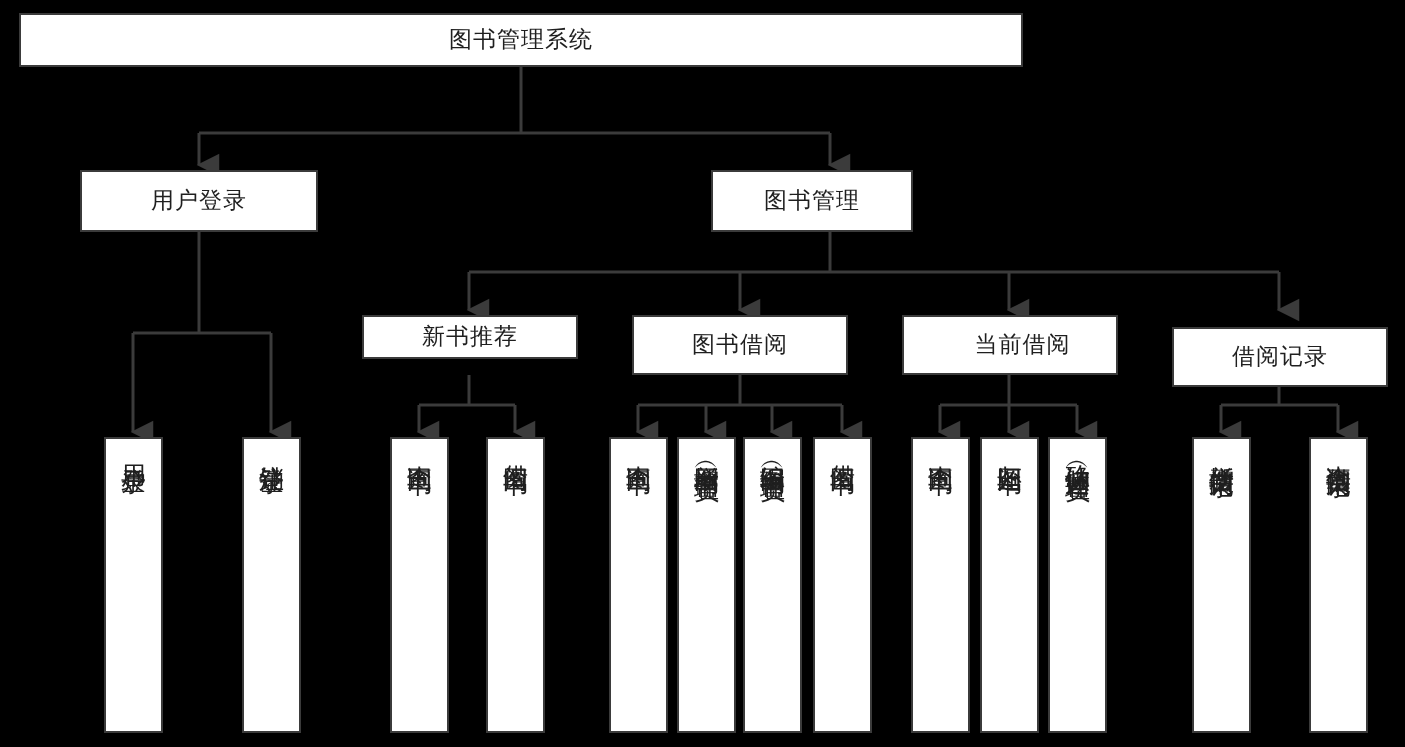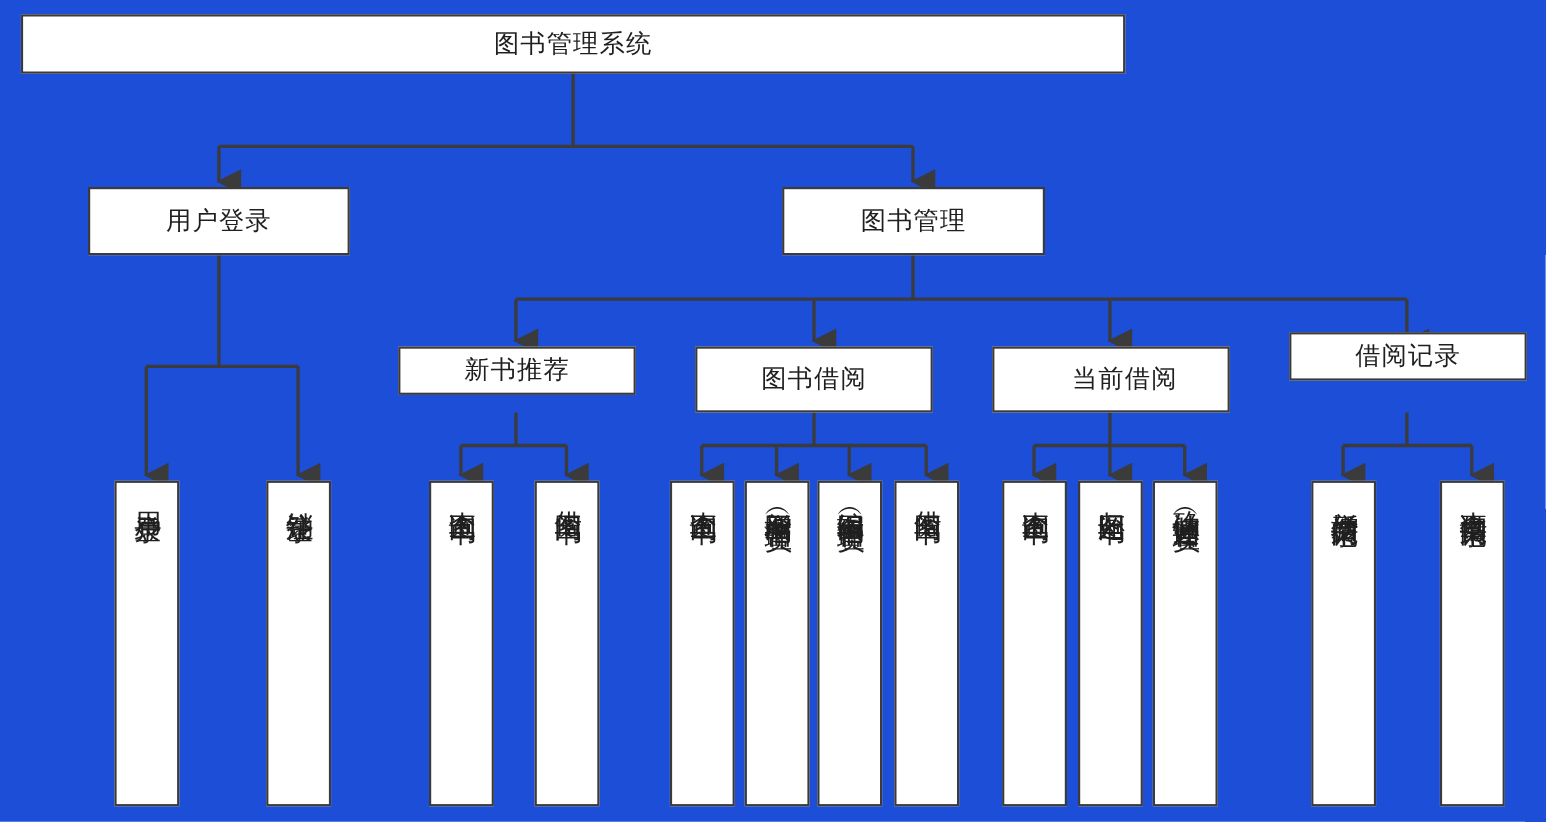--- a/index.html
+++ b/index.html
@@ -1,21 +1,21 @@
 <!DOCTYPE html>
 <html><head>
 <meta charset="utf-8">
 <style>
   html,body{margin:0;padding:0;background:#ffffff;}
   body{
     width:1405px;height:747px;overflow:hidden;
     font-family:"Liberation Sans","DejaVu Sans",sans-serif;
     color:#1a1a1a;
   }
-  #diagram-root{position:relative;width:1405px;height:747px;background:#1d4ed8;}
+  #diagram-root{position:relative;width:1405px;height:747px;background:#000000;}
   svg#connectors{position:absolute;left:0;top:0;width:1405px;height:747px;}
   .node{
     position:absolute;
     box-sizing:border-box;
     background:#ffffff;
     border:2px solid #3b3b3b;
     display:flex;
     align-items:center;
     justify-content:center;
     text-align:center;
@@ -108,34 +108,34 @@
     </g>
   </svg>
 
   <div class="node horizontal" style="left:19px;top:13px;width:1004px;height:54px;">
     <span class="label">图书管理系统</span>
   </div>
 
   <div class="node horizontal" style="left:80px;top:170px;width:238px;height:62px;">
     <span class="label">用户登录</span>
   </div>
-  <div class="node horizontal" style="left:711px;top:170px;width:239px;height:62px;">
+  <div class="node horizontal" style="left:711px;top:170px;width:202px;height:62px;">
     <span class="label">图书管理</span>
   </div>
 
   <div class="node horizontal" style="left:362px;top:315px;width:216px;height:44px;">
     <span class="label">新书推荐</span>
   </div>
   <div class="node horizontal" style="left:632px;top:315px;width:216px;height:60px;">
     <span class="label">图书借阅</span>
   </div>
   <div class="node horizontal" style="left:902px;top:315px;width:216px;height:60px;padding-left:25px;">
     <span class="label">当前借阅</span>
   </div>
-  <div class="node horizontal" style="left:1172px;top:302px;width:216px;height:44px;align-items:center;">
+  <div class="node horizontal" style="left:1172px;top:327px;width:216px;height:60px;align-items:center;">
     <span class="label">借阅记录</span>
   </div>
 
   <div class="node vertical" style="left:104px;top:437px;width:59px;height:296px;">
     <span class="label">用户登录</span>
   </div>
   <div class="node vertical" style="left:242px;top:437px;width:59px;height:296px;">
     <span class="label">注销登录</span>
   </div>
 

